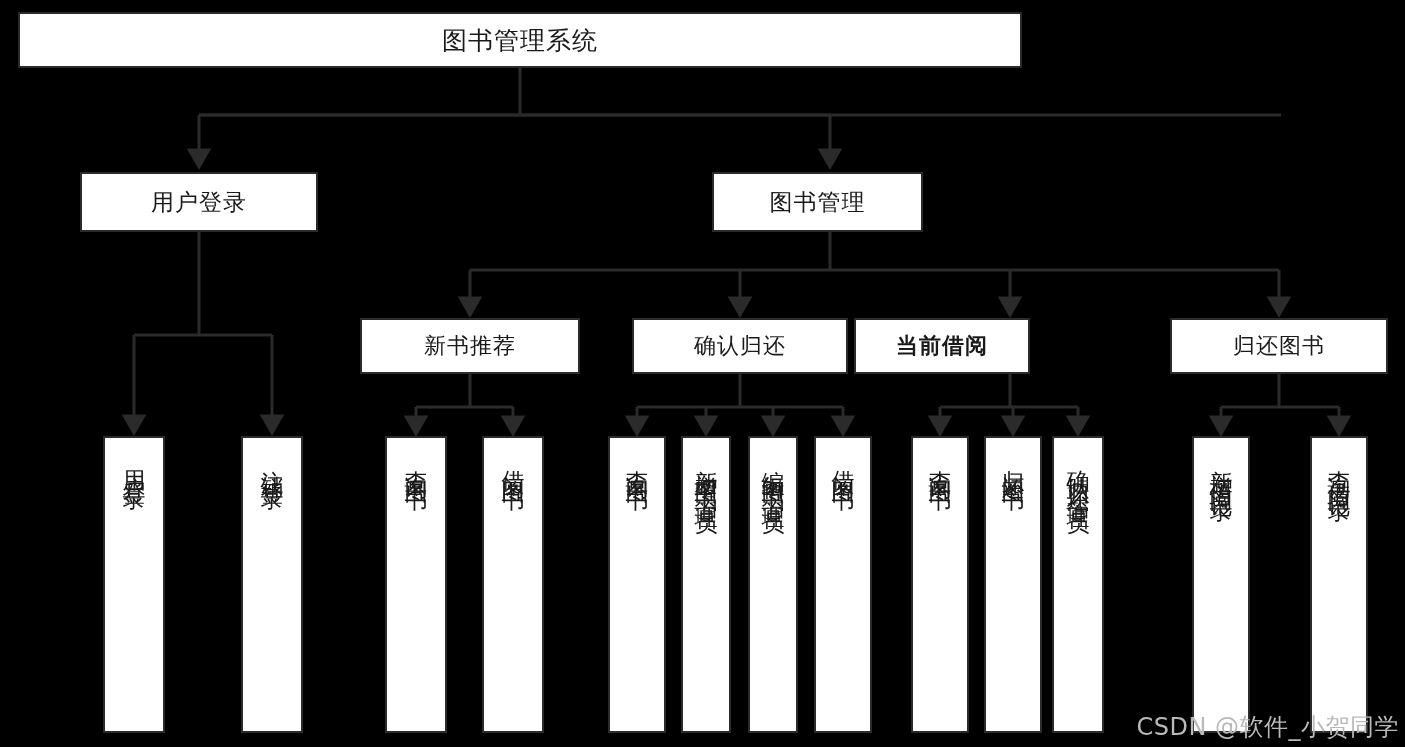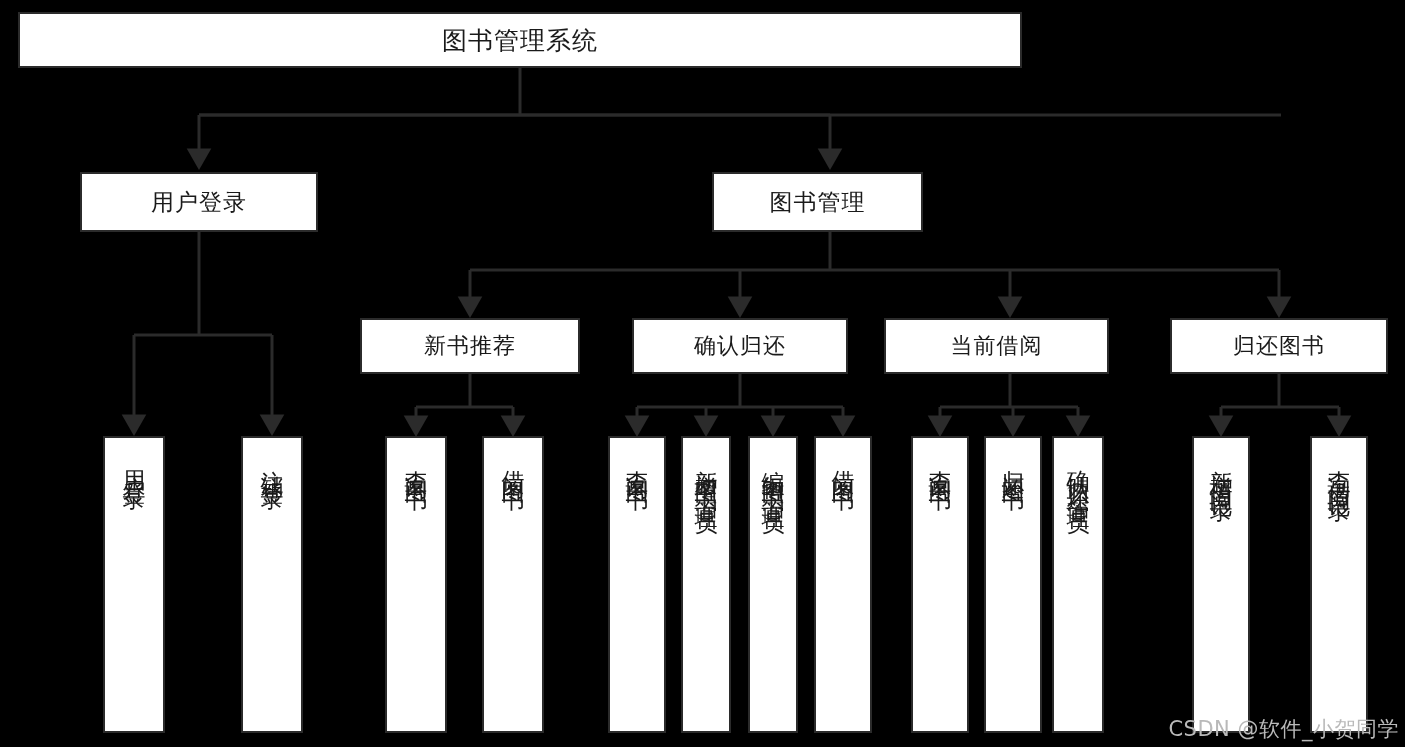--- a/index.html
+++ b/index.html
@@ -45,21 +45,21 @@
     white-space:nowrap;
     color:#1a1a1a;
   }
   .node.leaf.tall .vtext{padding-top:0;}
 
   
   .watermark{
     position:absolute;
     right:6px;
     bottom:4px;
-    font-size:21px;
+    font-size:24px;
     color:#b9b9b9;
     letter-spacing:0.5px;
     white-space:nowrap;
     z-index:5;
     font-family:"DejaVu Sans","Liberation Sans",sans-serif;
   }
 </style>
 </head>
 <body>
 
@@ -127,21 +127,21 @@
   <div class="node lvl2" id="node-l2-1" style="left: 712px; top: 172px; width: 211px; height: 60px;">
     <span>图书管理</span>
   </div>
 
   <div class="node lvl3" id="node-l3-0" style="left: 360px; top: 318px; width: 220px; height: 56px;">
     <span>新书推荐</span>
   </div>
   <div class="node lvl3" id="node-l3-1" style="left: 632px; top: 318px; width: 216px; height: 56px;">
     <span>确认归还</span>
   </div>
-  <div class="node lvl3" id="node-l3-2" style="left: 884px; top: 318px; width: 225px; height: 56px;">
+  <div class="node lvl3" id="node-l3-2" style="left: 854px; top: 318px; width: 176px; height: 56px; font-weight: bold;">
     <span>当前借阅</span>
   </div>
   <div class="node lvl3" id="node-l3-3" style="left: 1170px; top: 318px; width: 218px; height: 56px;">
     <span>归还图书</span>
   </div>
 
   <div class="node leaf" id="node-leaf-0" style="left: 103px; top: 436px; width: 62px; height: 297px;">
     <span class="vtext">用户登录</span>
   </div>
   <div class="node leaf" id="node-leaf-1" style="left: 241px; top: 436px; width: 62px; height: 297px;">

